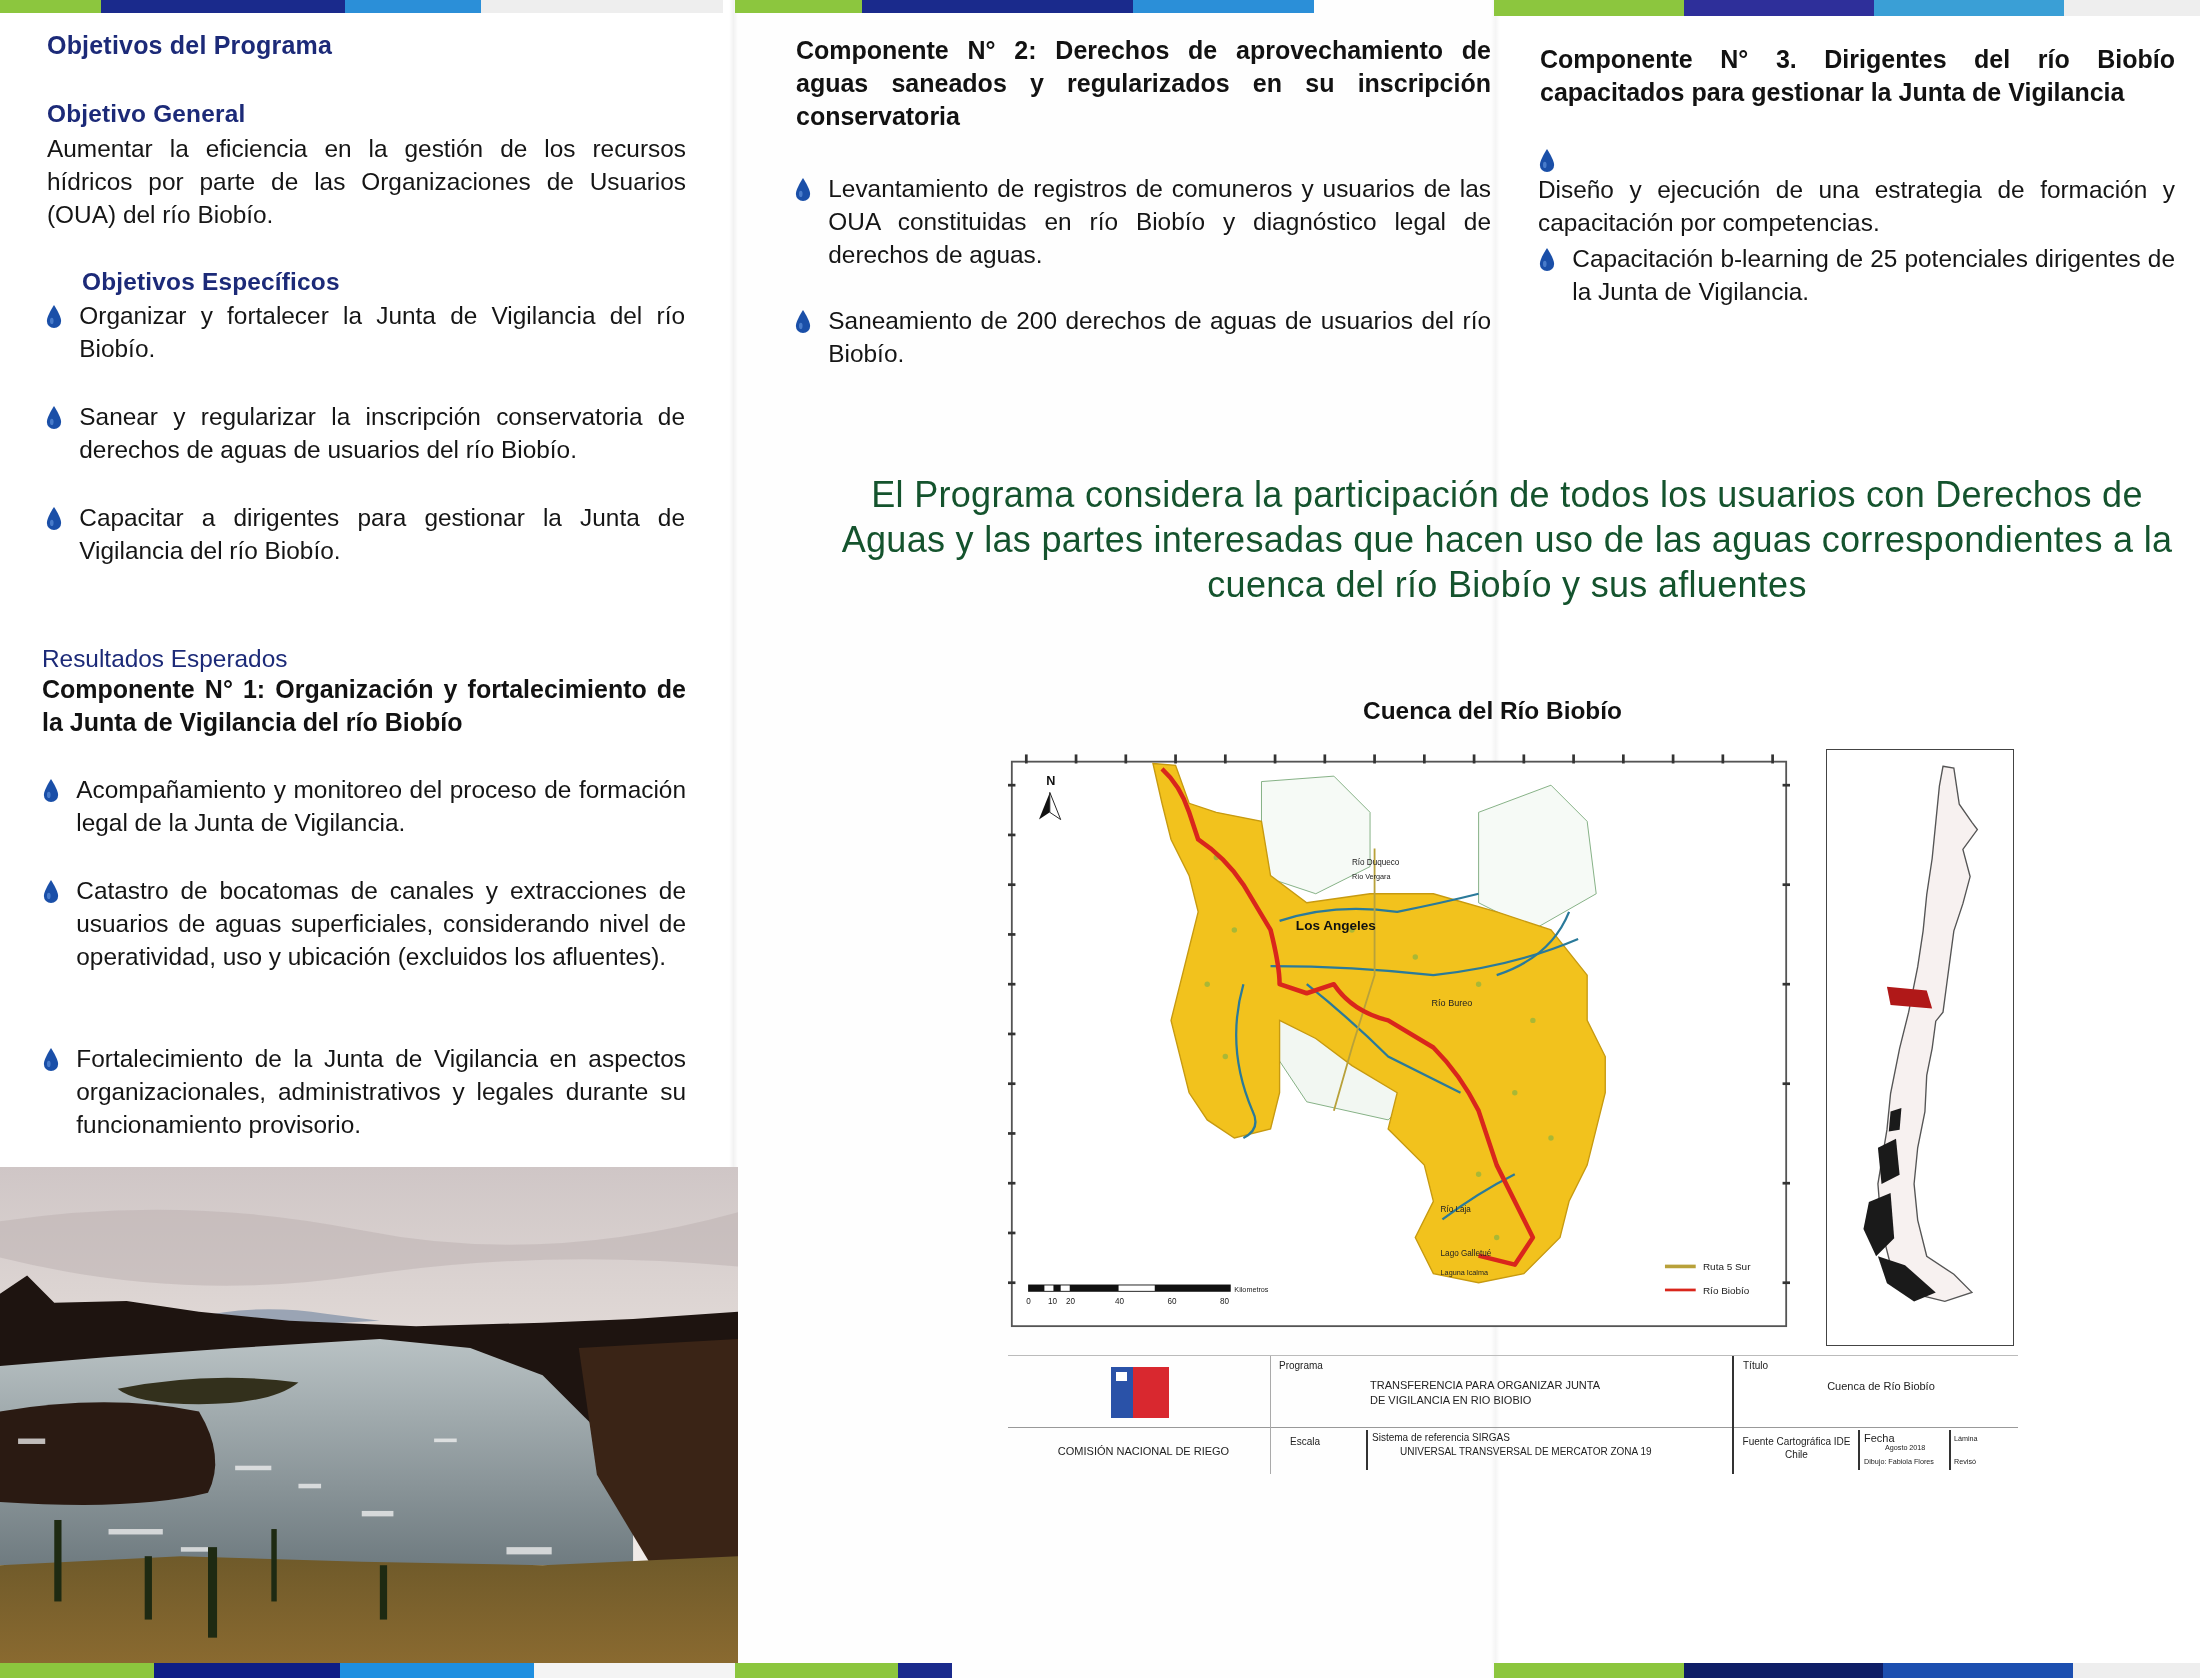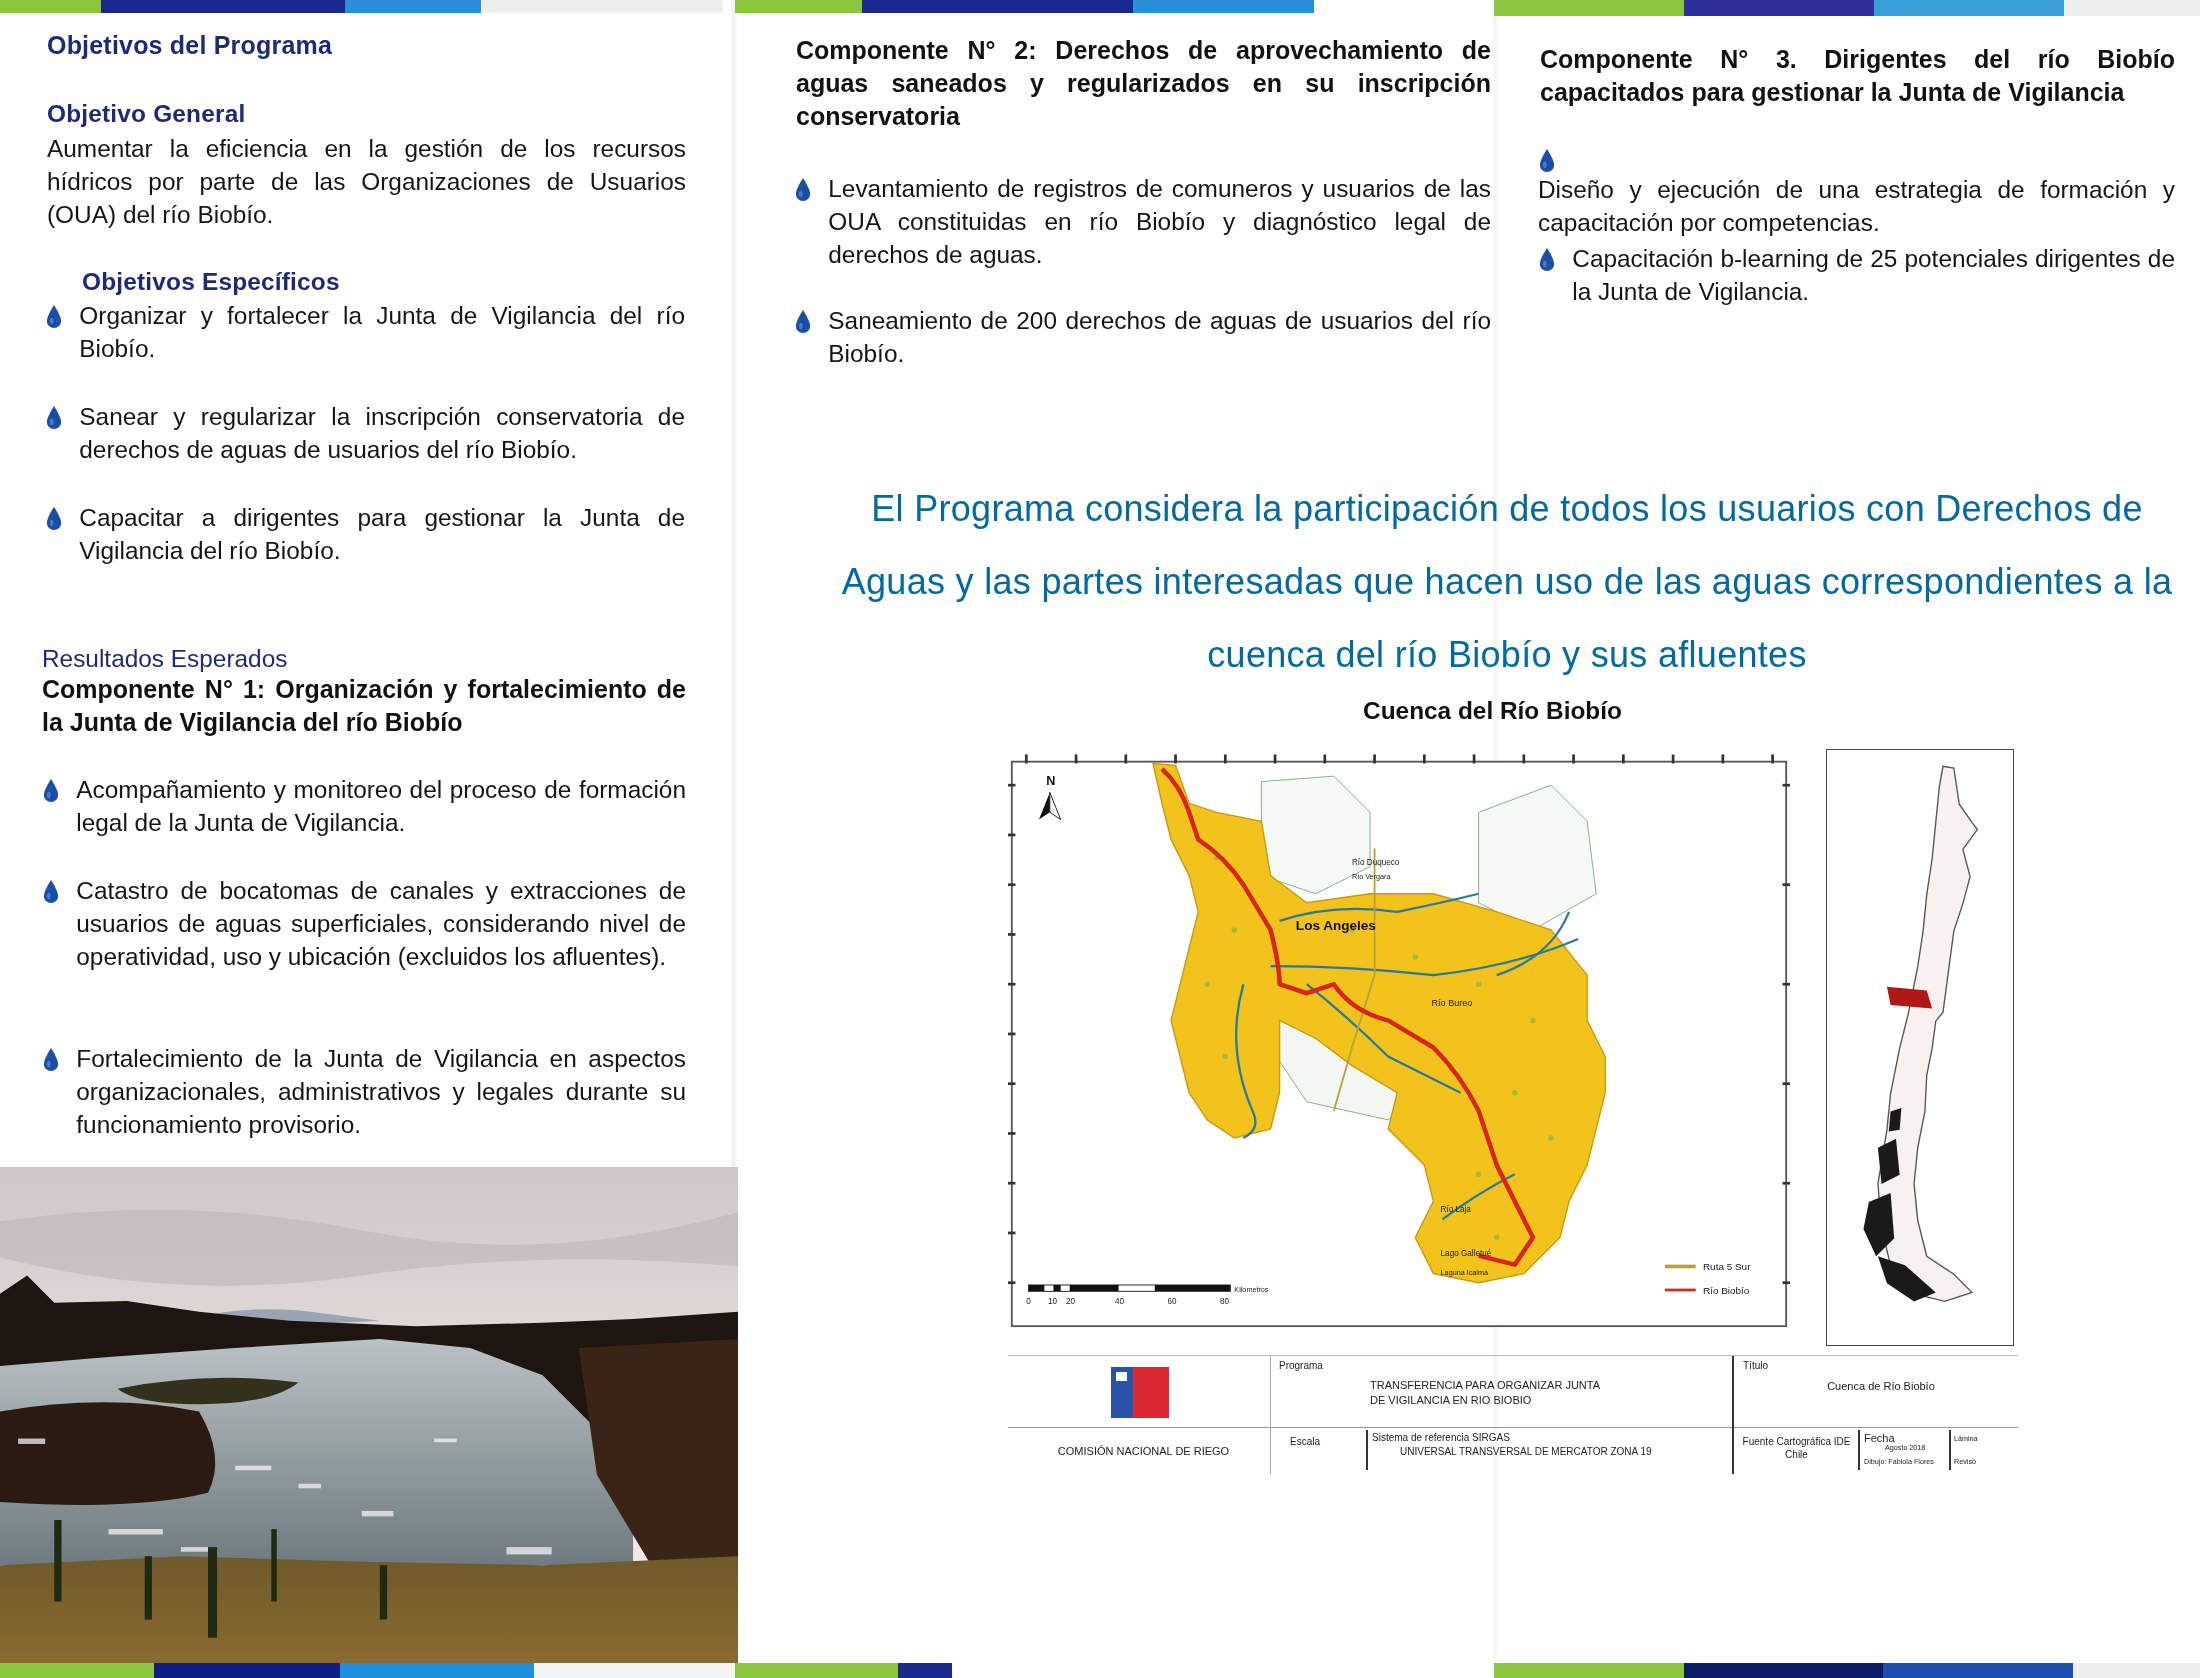--- a/index.html
+++ b/index.html
@@ -29,21 +29,21 @@
   .body-text { font-size: 24.4px; line-height: 33px; color: #151515; text-align: justify; }
   .bold-title { font-weight: bold; font-size: 25px; line-height: 33px; color: #121212; text-align: justify; }
 
   .bullet { display: flex; align-items: flex-start; }
   .drop { flex: 0 0 auto; width: 18px; height: 25px; margin-top: 5.4px; margin-right: 16.3px; }
 
   .abs { position: absolute; }
 
   
   .statement { position: absolute; left: 832px; top: 472px; width: 1350px; text-align: center;
-               color: #0369a1; font-size: 36px; line-height: 73px; letter-spacing: 0.3px; }
+               color: #14532d; font-size: 36px; line-height: 45px; letter-spacing: 0.3px; }
 
   
   .map-title { position: absolute; left: 1004px; top: 697px; width: 977px; text-align: center;
                font-weight: bold; font-size: 24.4px; color: #111; }
   .map-frame { position: absolute; left: 1008px; top: 749px; width: 782px; height: 588px; }
   .inset { position: absolute; left: 1826px; top: 749px; width: 188px; height: 597px; border: 1.8px solid #444; background: #fff; }
 
   .titleblock { position: absolute; left: 1008px; top: 1355px; width: 1010px; height: 118px;
                 border-top: 0.9px solid #bbb; font-size: 11px; color: #222; }
   .tb-cell { position: absolute; }

